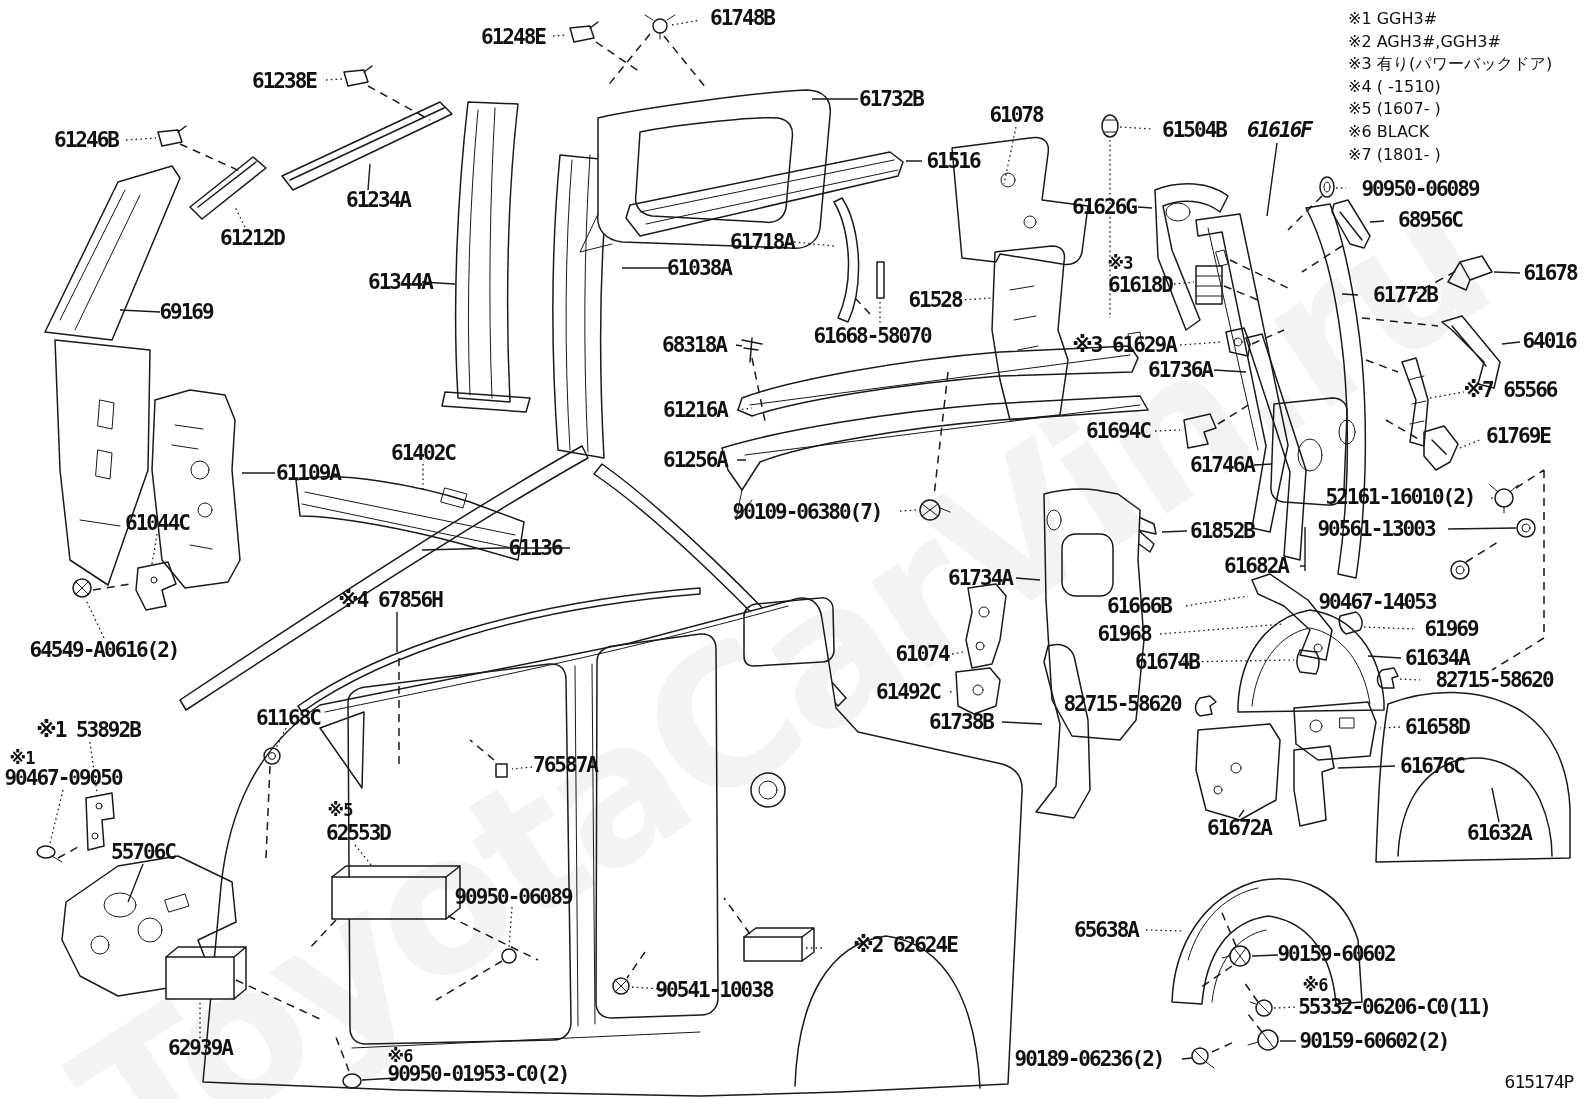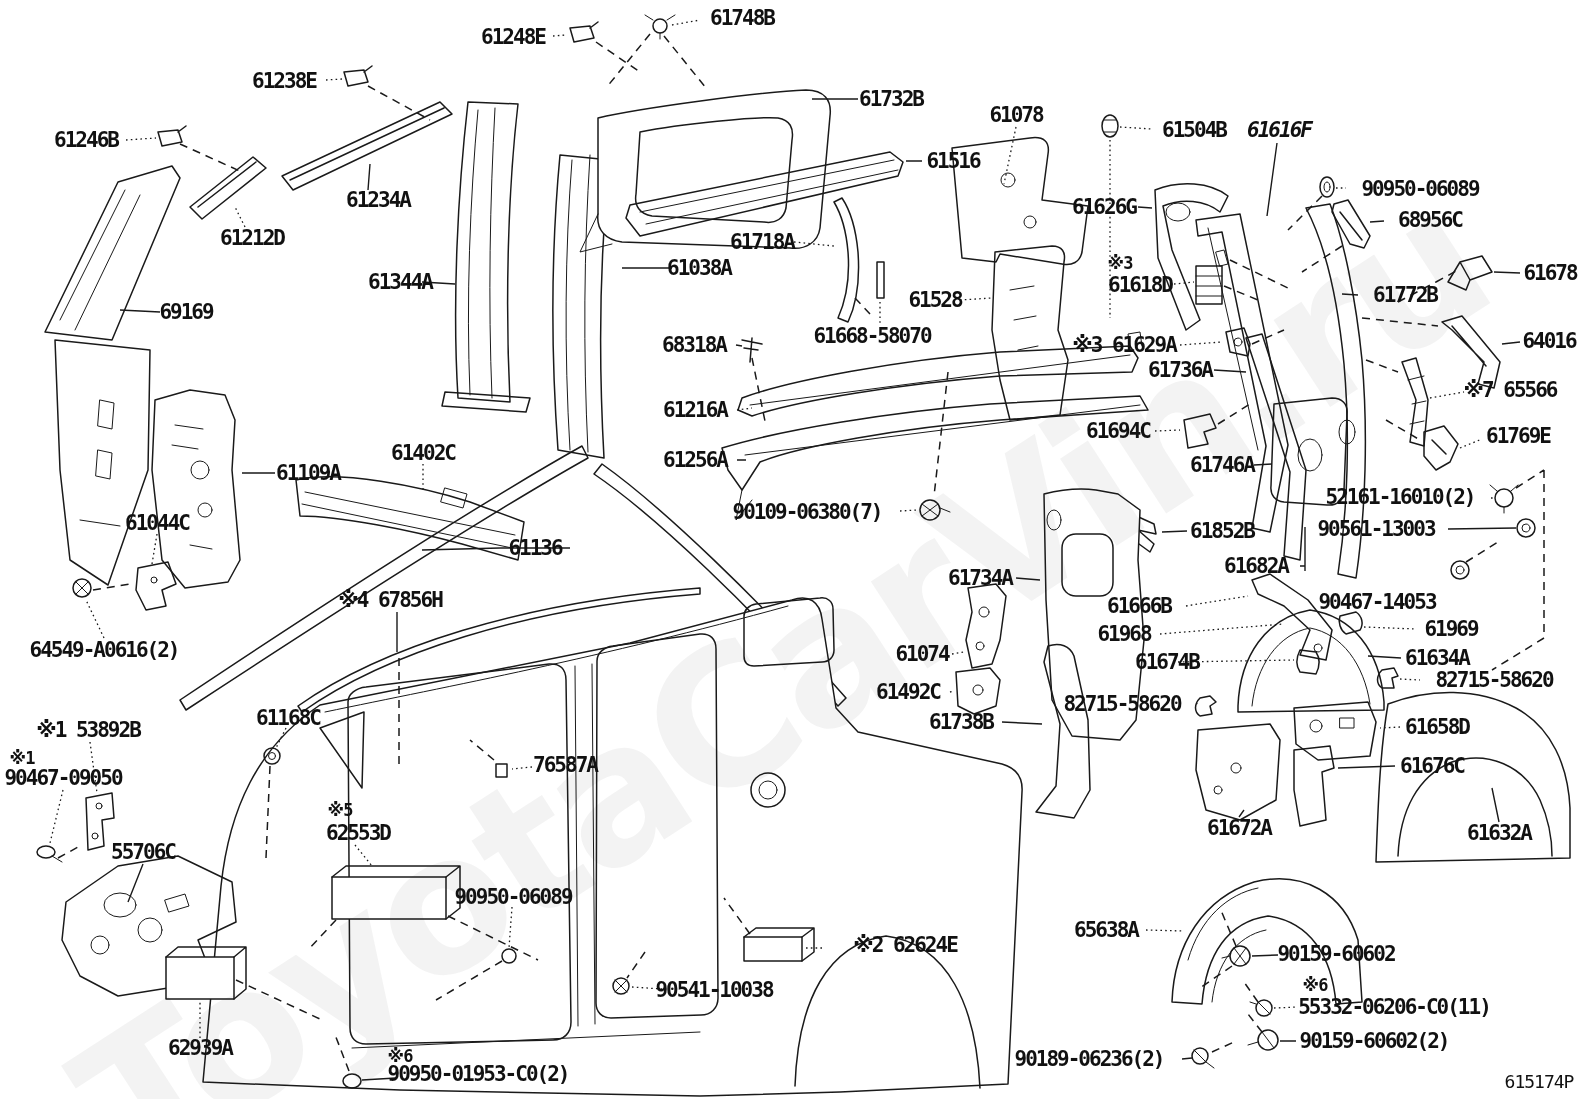--- a/index.html
+++ b/index.html
@@ -340,20 +340,29 @@
         M1516,488 L1544,470 M1544,470 L1544,638 M1544,638 L1492,670 M1466,562 L1498,542 M1224,286 L1258,300
         M1252,344 L1284,330 M1218,424 L1250,404 M270,766 L266,858 M399,658 L399,766 M494,760 L470,740
         M58,858 L80,846 M93,590 L130,584 M448,916 L538,960 M336,920 L308,950 M236,980 L322,1020
         M750,934 L724,898 M645,952 L627,978 M502,961 L436,1000 M349,1071 L334,1032 M1236,946 L1220,908
         M1232,966 L1200,988 M1258,1002 L1244,982 M1262,1032 L1248,1014 M1212,1052 L1234,1042 M1230,260 L1288,288"></path>
     </g>
   </svg>
 
   <div id="watermark">ToyotaCarVin.ru</div>
 
+  <div id="legend">
+      <div class="lrow">※1 GGH3#</div>
+      <div class="lrow">※2 AGH3#,GGH3#</div>
+      <div class="lrow">※3 有り(パワーバックドア)</div>
+      <div class="lrow">※4 (      -1510)</div>
+      <div class="lrow">※5 (1607-      )</div>
+      <div class="lrow">※6 BLACK</div>
+      <div class="lrow">※7 (1801-      )</div>
+    </div>
 
   <div id="labels">
       <div class="plabel" style="left: 742px; top: 18px;">61748B</div>
       <div class="plabel" style="left: 513px; top: 37px;">61248E</div>
       <div class="plabel" style="left: 284px; top: 81px;">61238E</div>
       <div class="plabel" style="left: 86px; top: 140px;">61246B</div>
       <div class="plabel" style="left: 378px; top: 200px;">61234A</div>
       <div class="plabel" style="left: 252px; top: 238px;">61212D</div>
       <div class="plabel" style="left: 186px; top: 312px;">69169</div>
       <div class="plabel" style="left: 400px; top: 282px;">61344A</div>

